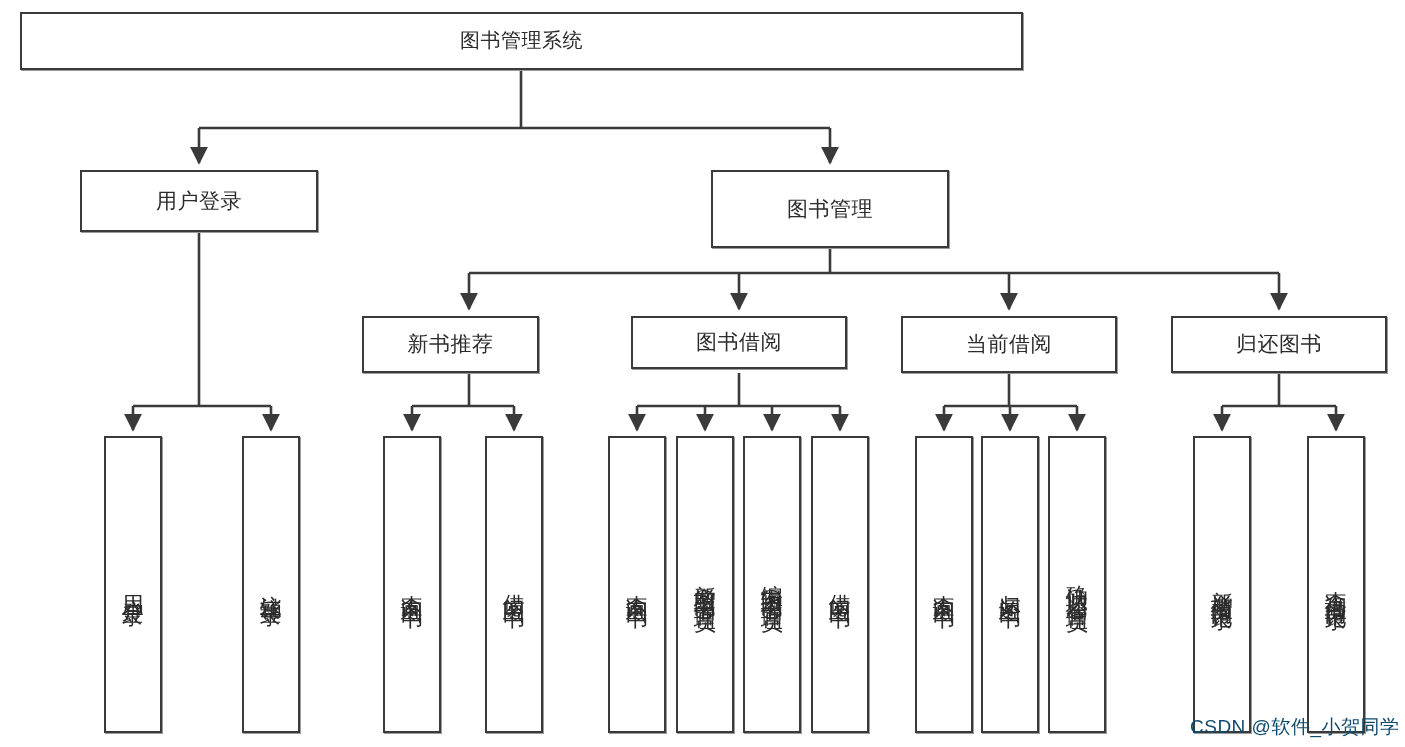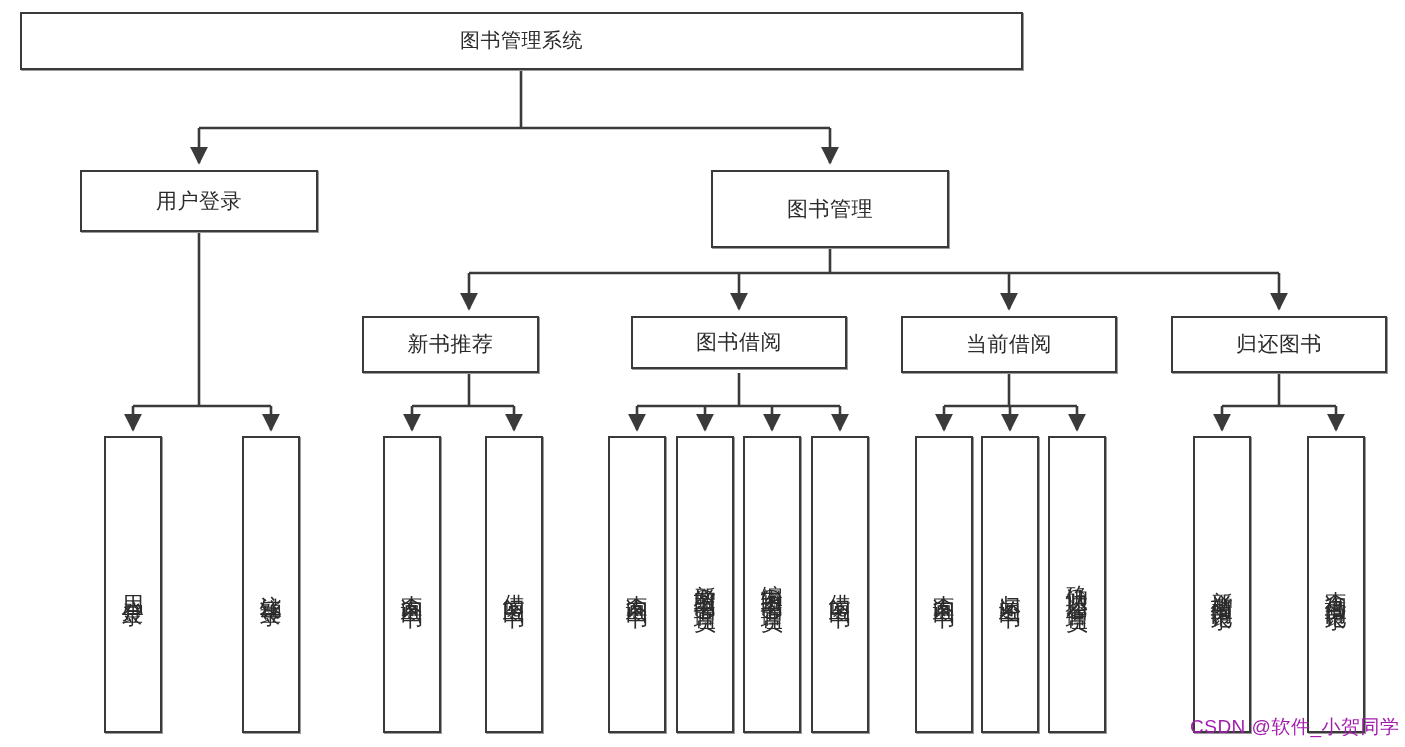--- a/index.html
+++ b/index.html
@@ -46,21 +46,21 @@
   }
   .node.vertical .node-label {
     writing-mode: vertical-rl;
     text-orientation: upright;
     letter-spacing: 4px;
     font-size: 22px;
   }
   .node.root .node-label { font-size: 20px; font-family: Liberation Mono, monospace; }
   .watermark {
     position: absolute;
-    color: #a21caf;
+    color: #0c4a6e;
     font-size: 19px;
     white-space: nowrap;
     letter-spacing: 0.5px;
     pointer-events: none;
   }
 </style>
 </head>
 <body>
 
 <div id="diagram-root">

